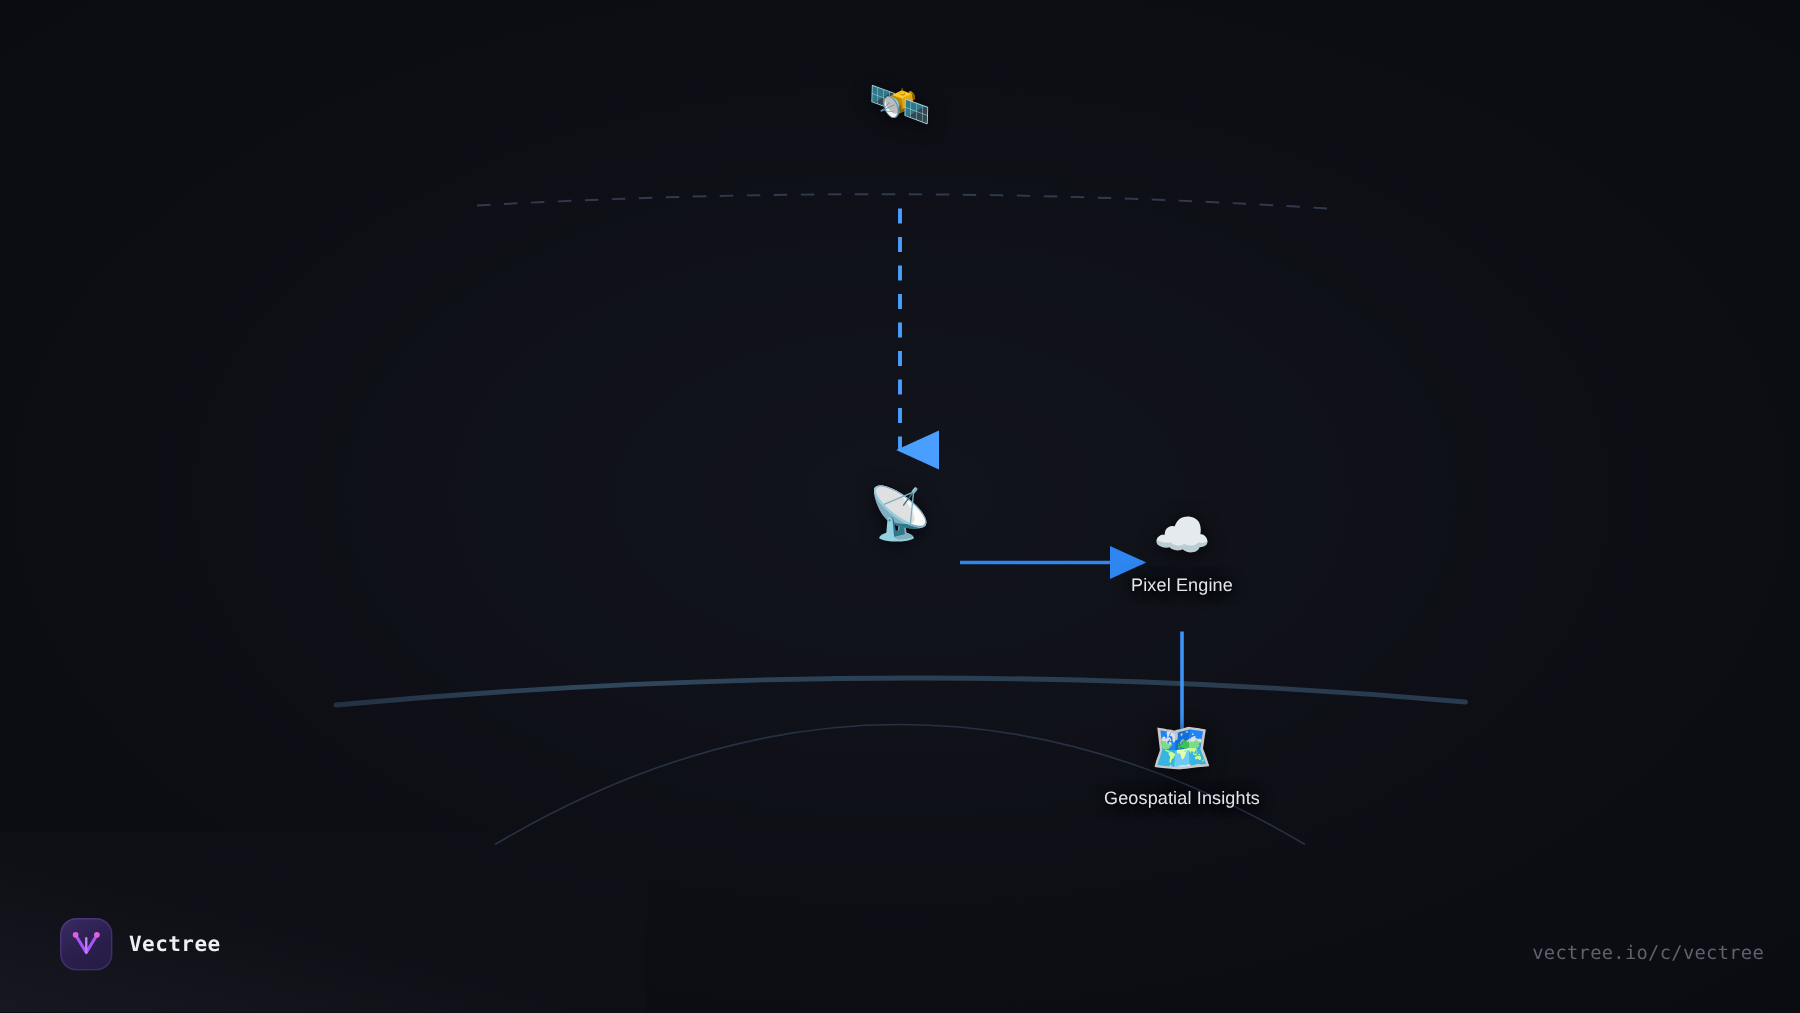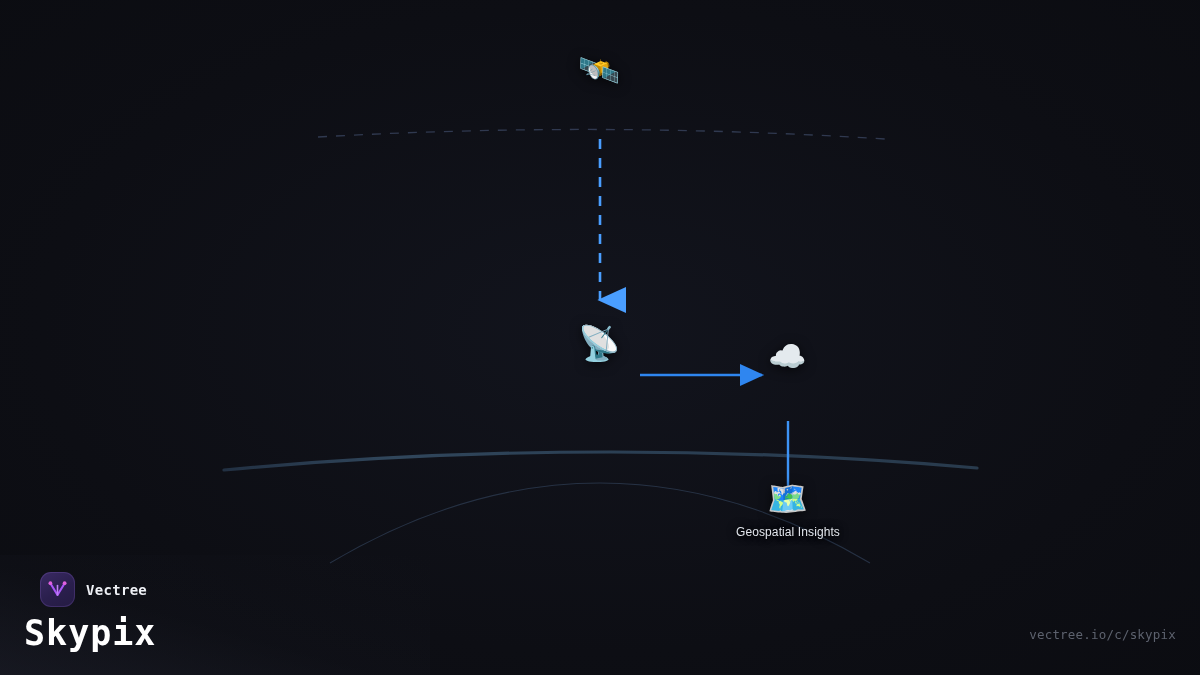--- a/index.html
+++ b/index.html
@@ -154,37 +154,37 @@
   <div class="node" id="node-satellite">
     <div class="node-icon">🛰️</div>
   </div>
 
   <div class="node" id="node-ground">
     <div class="node-icon">📡</div>
   </div>
 
   <div class="node" id="node-cloud">
     <div class="node-icon">☁️</div>
+    <div class="node-label">Pixel Engine</div>
   </div>
 
   <div class="node" id="node-map">
     <div class="node-icon">🗺️</div>
     <div class="node-label">Geospatial Insights</div>
   </div>
 
   <div id="branding">
     <div id="brand-row">
       <div id="brand-logo">
         <svg viewBox="0 0 35 35" xmlns="http://www.w3.org/2000/svg">
           <path d="M 10.5 11.5 L 17.5 23 L 24.5 11.5" fill="none" stroke="#a855f7" stroke-width="2.1" stroke-linecap="round" stroke-linejoin="round"></path>
           <path d="M 17.5 23 L 17.5 13.5" fill="none" stroke="#c07ff8" stroke-width="1.6" stroke-linecap="round"></path>
           <circle cx="10.4" cy="11.2" r="1.9" fill="#e061e0"></circle>
           <circle cx="24.6" cy="11.2" r="1.9" fill="#e061e0"></circle>
         </svg>
       </div>
       <div id="brand-name">Vectree</div>
     </div>
-    <div id="brand-title">Skypix</div>
   </div>
 
-  <div id="brand-url">vectree.io/c/skypix</div>
+  <div id="brand-url">vectree.io/c/vectree</div>
 
 </div>
 
 </body></html>

